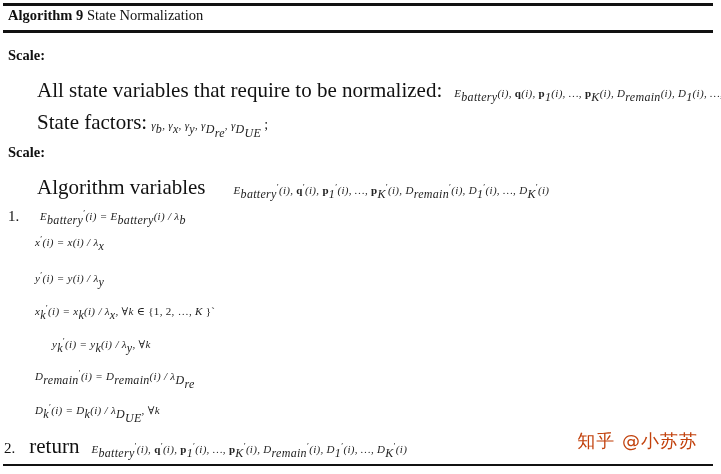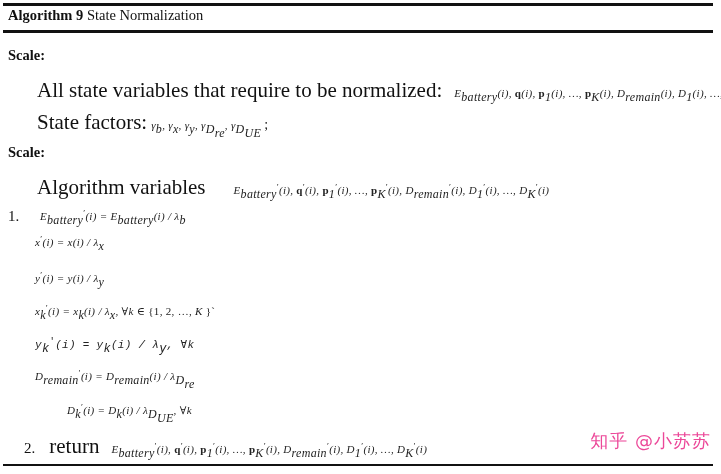--- a/index.html
+++ b/index.html
@@ -49,25 +49,25 @@
     }
     .math sup {
       font-size: 9px;
       vertical-align: 4px;
       line-height: 0;
       font-style: normal;
     }
     .num { font-size: 15px; }
 
     .watermark {
-      right: 10px;
+      right: 23px;
       top: 429px;
       font-family: "DejaVu Sans", sans-serif;
       font-size: 18px;
-      color: #ec4899;
+      color: #c2410c;
       letter-spacing: 1px;
     }
   </style>
 </head>
 <body>
 
 <div class="rule top"></div>
 <div class="rule mid"></div>
 <div class="rule bot"></div>
 
@@ -98,25 +98,25 @@
 <div class="abs num" style="left:8px; top:208px;">1.</div>
 
 <div class="abs math" style="left:40px; top:210px;font-family:Liberation Serif, serif;">E<sub>battery</sub><sup>′</sup>(i) = E<sub>battery</sub>(i) / λ<sub>b</sub></div>
 
 <div class="abs math" style="left:35px; top:236px;">x<sup>′</sup>(i) = x(i) / λ<sub>x</sub></div>
 
 <div class="abs math" style="left:35px; top:272px;">y<sup>′</sup>(i) = y(i) / λ<sub>y</sub></div>
 
 <div class="abs math" style="left:35px; top:305px;">x<sub>k</sub><sup>′</sup>(i) = x<sub>k</sub>(i) / λ<sub>x</sub>, <span class="rm">∀</span>k <span class="rm">∈ {1, 2, …,</span> K <span class="rm">}`</span></div>
 
-<div class="abs math" style="left:35px; top:338px;font-family:Liberation Mono, monospace;">y<sub>k</sub><sup>′</sup>(i) = y<sub>k</sub>(i) / λ<sub>y</sub>, <span class="rm">∀</span>k</div>
+<div class="abs math" style="left:52px; top:338px;">y<sub>k</sub><sup>′</sup>(i) = y<sub>k</sub>(i) / λ<sub>y</sub>, <span class="rm">∀</span>k</div>
 
 <div class="abs math" style="left:35px; top:370px;">D<sub>remain</sub><sup>′</sup>(i) = D<sub>remain</sub>(i) / λ<sub>D<sub>re</sub></sub></div>
 
-<div class="abs math" style="left:35px; top:404px;margin-left:32px;">D<sub>k</sub><sup>′</sup>(i) = D<sub>k</sub>(i) / λ<sub>D<sub>UE</sub></sub>, <span class="rm">∀</span>k</div>
+<div class="abs math" style="left:35px; top:404px;">D<sub>k</sub><sup>′</sup>(i) = D<sub>k</sub>(i) / λ<sub>D<sub>UE</sub></sub>, <span class="rm">∀</span>k</div>
 
-<div class="abs" style="left:24px; top:434px;">
+<div class="abs" style="left:4px; top:434px;">
   <span class="num">2.</span>
   <span class="txt" style="margin-left:10px;">return</span>
   <span class="math" style="margin-left:8px;">E<sub>battery</sub><sup>′</sup>(i), <span class="up">q</span><sup>′</sup>(i), <span class="up">p</span><sub>1</sub><sup>′</sup>(i), …, <span class="up">p</span><sub>K</sub><sup>′</sup>(i), D<sub>remain</sub><sup>′</sup>(i), D<sub>1</sub><sup>′</sup>(i), …, D<sub>K</sub><sup>′</sup>(i)</span>
 </div>
 
 <div class="abs watermark">知乎 @小苏苏</div>
 
 </body></html>

